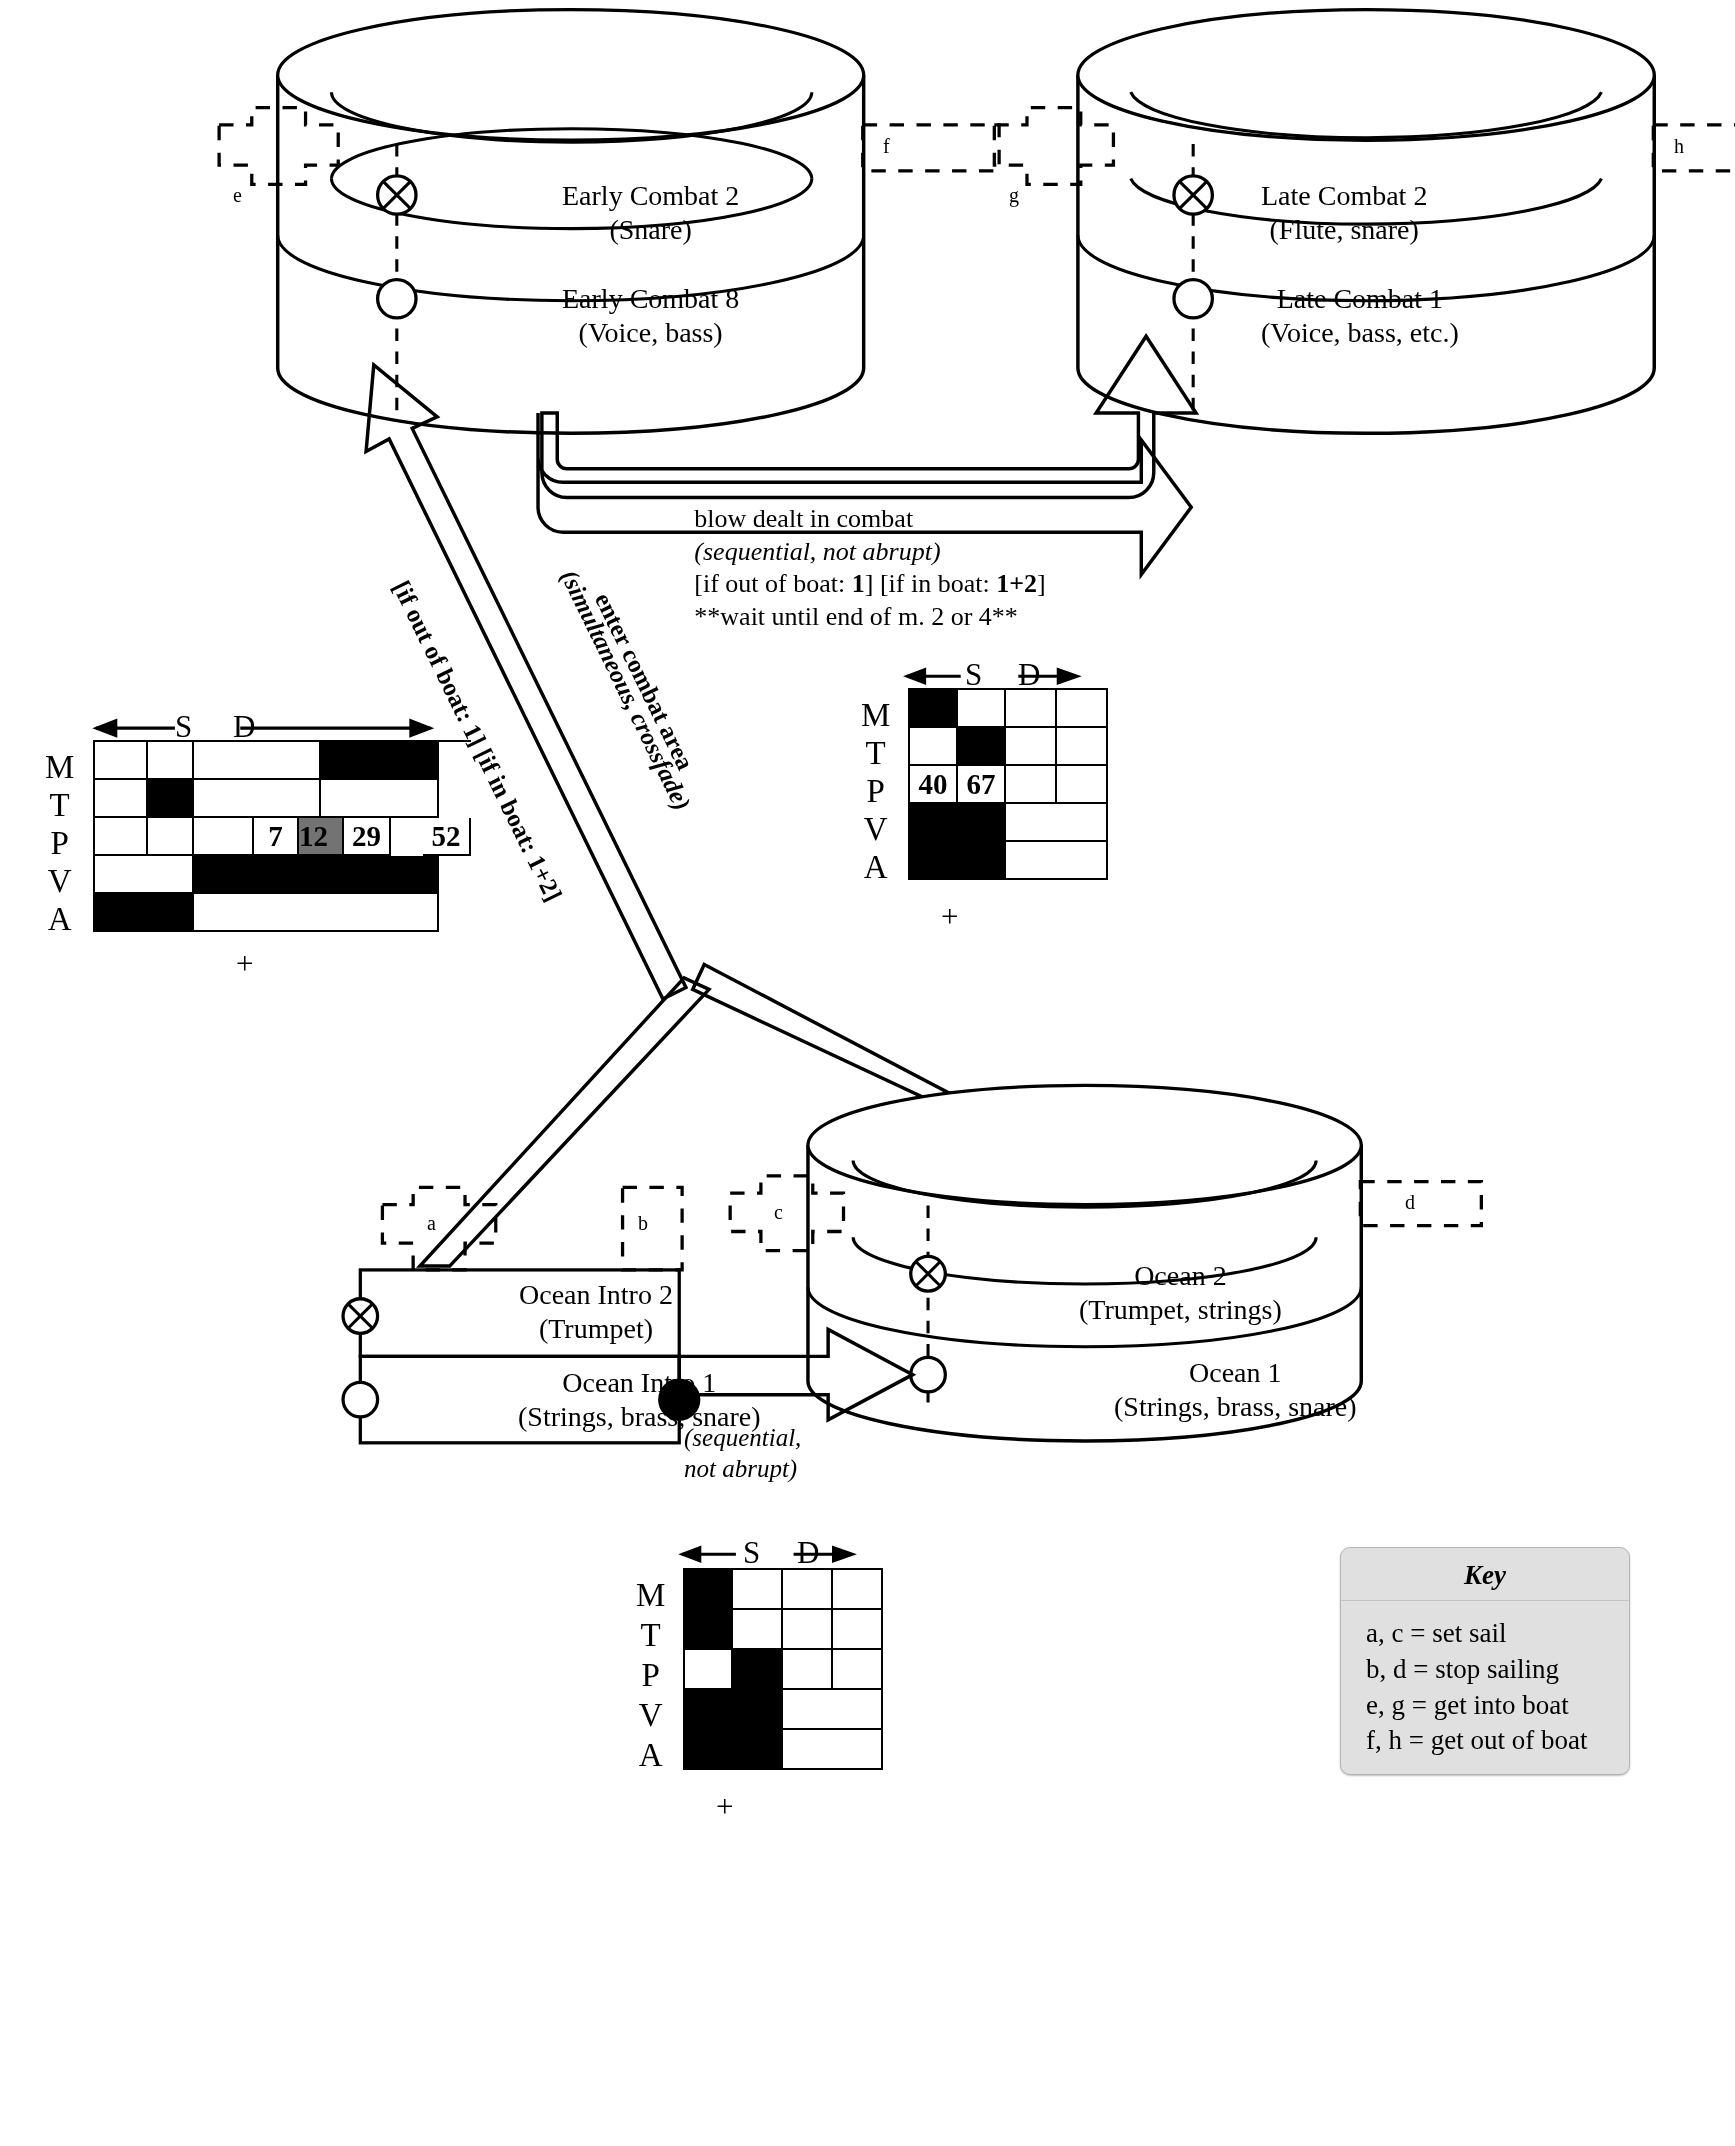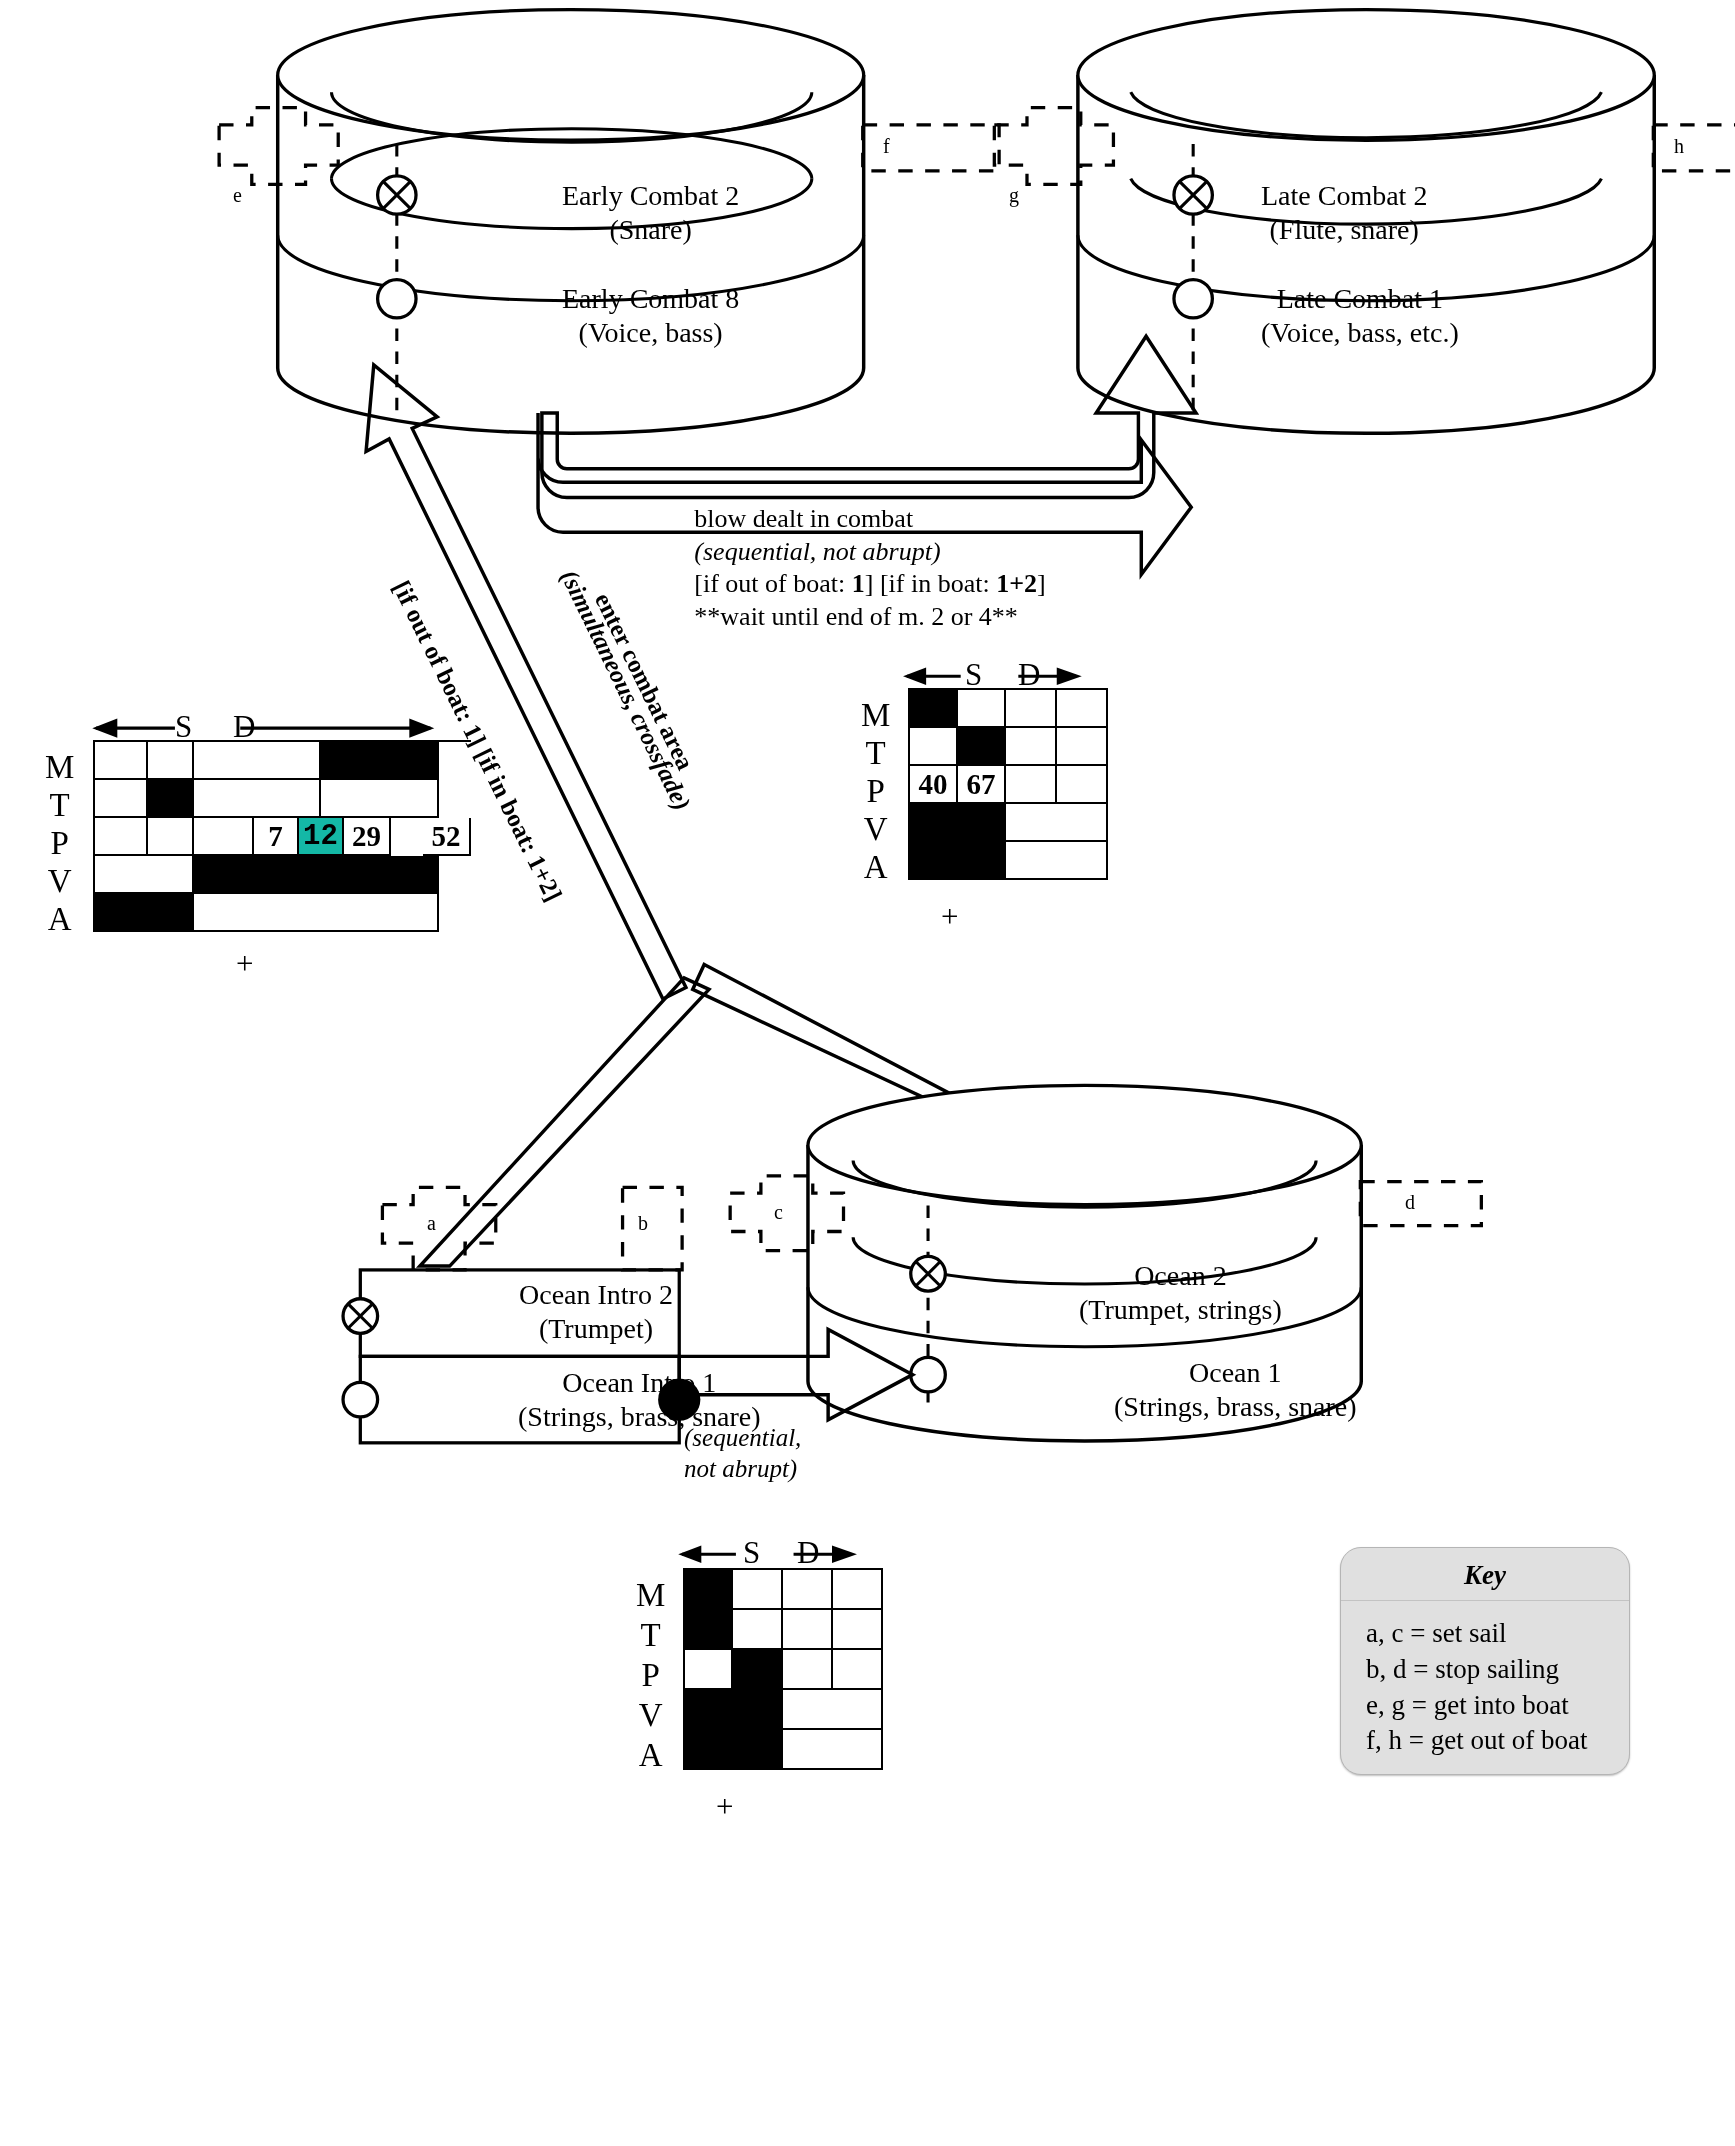--- a/index.html
+++ b/index.html
@@ -8,21 +8,21 @@
   svg.layer{position:absolute;left:0;top:0;width:1736px;height:2146px;}
   .lbl{position:absolute;font-family:"Liberation Serif", serif;color:#000;white-space:nowrap;}
   .cyl-title{font-size:28px;line-height:1.22;text-align:center;}
   .marker{font-size:20px;}
   .note{font-size:26px;line-height:1.25;}
   .ital{font-style:italic;}
   .mat-letter{font-size:33px;line-height:1.0;}
   .mat-num{font-size:29px;font-weight:bold;}
   .axis-t{font-size:31px;}
   .plus{font-size:31px;}
-  .keybox{position:absolute;background:#e0e0e0;border:1px solid #b5b5b5;border-radius:21px;box-shadow:0 1px 1.9px rgba(0,0,0,.25);}
+  .keybox{position:absolute;background:#e0e0e0;border:1px solid #b5b5b5;border-radius:10px;box-shadow:0 1px 1.9px rgba(0,0,0,.25);}
   .keytitle{font-size:27px;font-weight:bold;font-style:italic;text-align:center;padding:11.5px 0 9.6px;border-bottom:1px solid #c3c3c3;}
   .keylist{font-size:27px;line-height:1.32;padding:15.4px 0 15.4px 25px;}
   .rot{position:absolute;transform-origin:0 0;font-size:25px;line-height:1.22;white-space:nowrap;font-weight:bold;}
 </style>
 </head>
 <body>
 
 <div id="root">
 
   <svg class="layer" viewBox="0 0 1807 2234">
@@ -343,21 +343,21 @@
           <div style="width: 127px; height: 38px; box-sizing: border-box; border-right: 2.9px solid rgb(0, 0, 0); border-bottom: 2.9px solid rgb(0, 0, 0); background: rgb(255, 255, 255); display: flex; align-items: center; justify-content: center;"></div>
           <div style="width: 118px; height: 38px; box-sizing: border-box; border-right: 2.9px solid rgb(0, 0, 0); border-bottom: 2.9px solid rgb(0, 0, 0); background: rgb(255, 255, 255); display: flex; align-items: center; justify-content: center;"></div>
         </div>
         <div style="display: flex;">
           <div style="width: 53px; height: 38px; box-sizing: border-box; border-right: 2.9px solid rgb(0, 0, 0); border-bottom: 2.9px solid rgb(0, 0, 0); background: rgb(255, 255, 255); display: flex; align-items: center; justify-content: center;"></div>
           <div style="width: 46px; height: 38px; box-sizing: border-box; border-right: 2.9px solid rgb(0, 0, 0); border-bottom: 2.9px solid rgb(0, 0, 0); background: rgb(255, 255, 255); display: flex; align-items: center; justify-content: center;"></div>
           <div style="width: 60px; height: 38px; box-sizing: border-box; border-right: 2.9px solid rgb(0, 0, 0); border-bottom: 2.9px solid rgb(0, 0, 0); background: rgb(255, 255, 255); display: flex; align-items: center; justify-content: center;"></div>
           <div style="width: 45px; height: 38px; box-sizing: border-box; border-right: 2.9px solid rgb(0, 0, 0); border-bottom: 2.9px solid rgb(0, 0, 0); background: rgb(255, 255, 255); display: flex; align-items: center; justify-content: center;">
             <span class="mat-num">7</span>
           </div>
-          <div style="width: 45px; height: 38px; box-sizing: border-box; border-right: 2.9px solid rgb(0, 0, 0); border-bottom: 2.9px solid rgb(0, 0, 0); background: #14b8a6; display: flex; align-items: center; justify-content: center; font-family: Liberation Mono, monospace;">
+          <div style="width: 45px; height: 38px; box-sizing: border-box; border-right: 2.9px solid rgb(0, 0, 0); border-bottom: 2.9px solid rgb(0, 0, 0); background: #737373; display: flex; align-items: center; justify-content: flex-start;">
             <span class="mat-num">12</span>
           </div>
           <div style="width: 47px; height: 38px; box-sizing: border-box; border-right: 2.9px solid rgb(0, 0, 0); border-bottom: 2.9px solid rgb(0, 0, 0); background: rgb(255, 255, 255); display: flex; align-items: center; justify-content: center;">
             <span class="mat-num">29</span>
           </div>
           <div style="width: 48px; height: 38px; box-sizing: border-box; border-right: 2.9px solid rgb(0, 0, 0); border-bottom: 2.9px solid rgb(0, 0, 0); background: rgb(255, 255, 255); display: flex; align-items: center; justify-content: center; margin-left: 32px;">
             <span class="mat-num">52</span>
           </div>
         </div>
         <div style="display: flex;">

